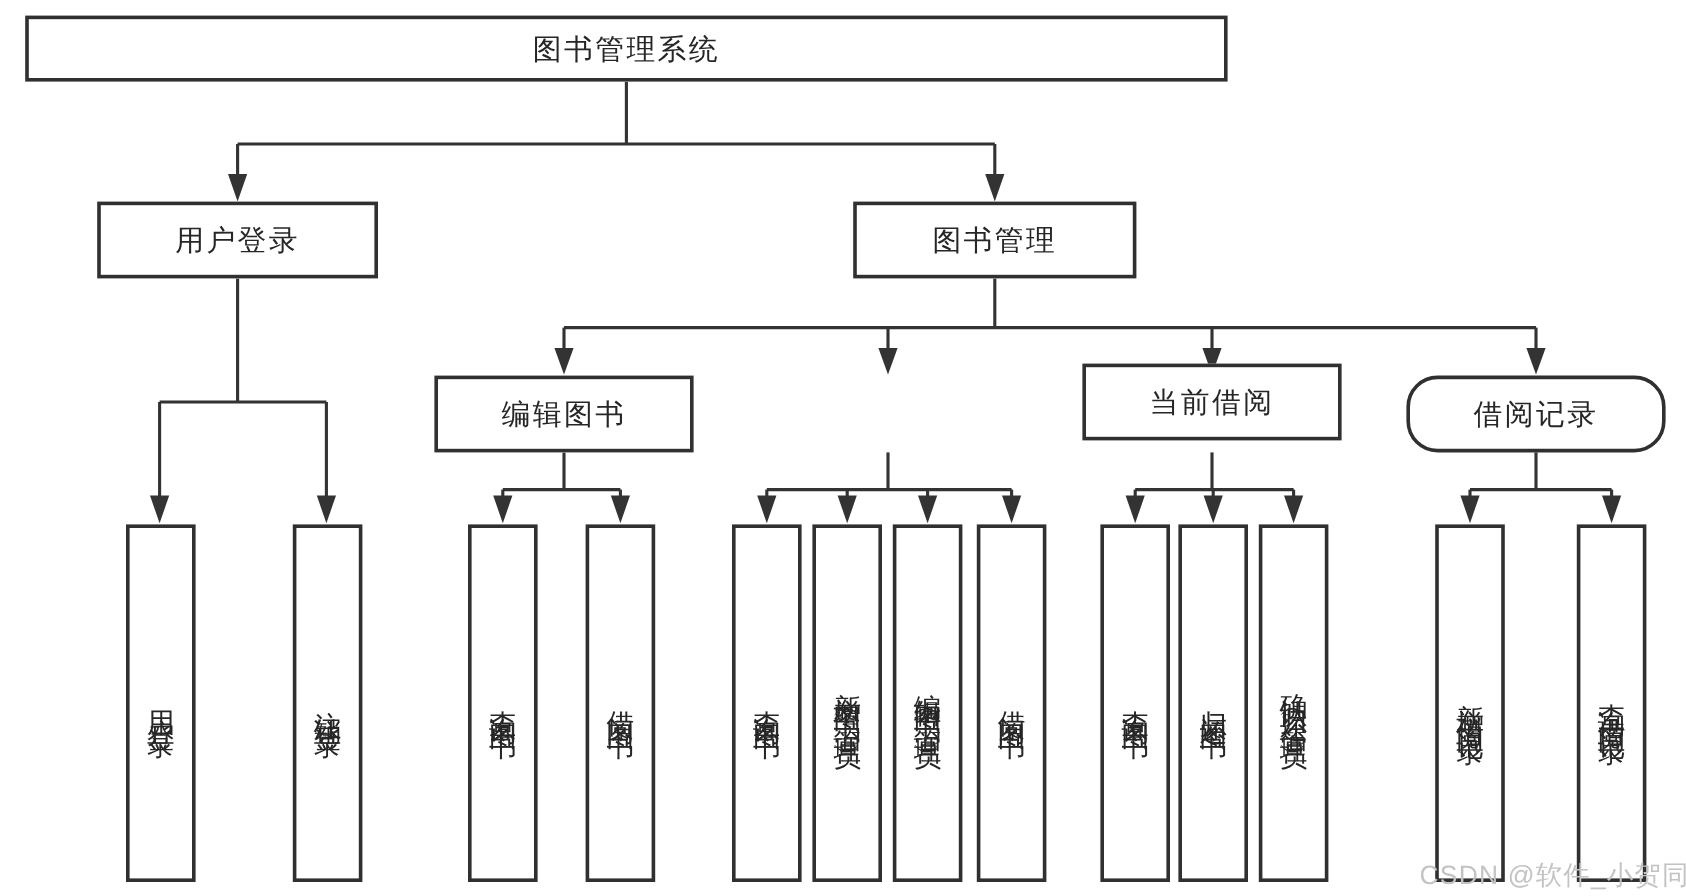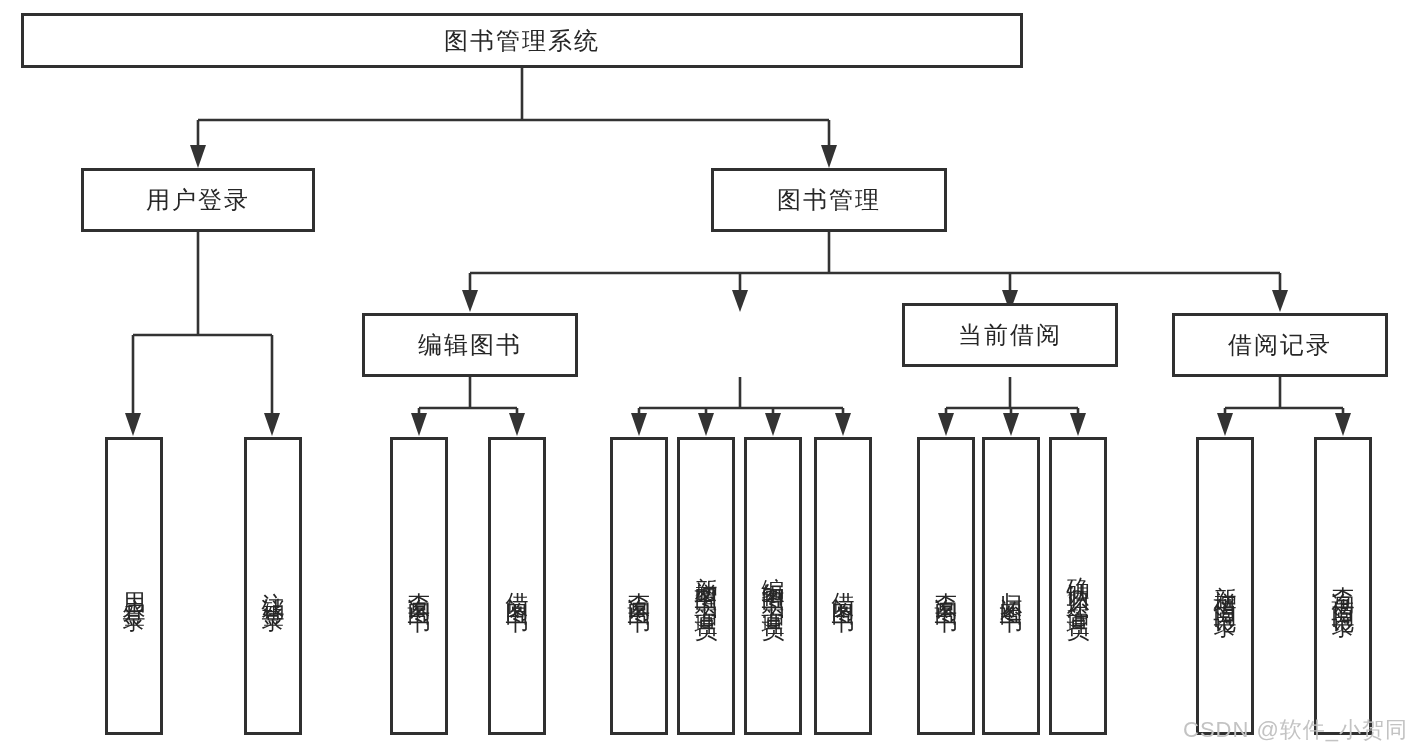--- a/index.html
+++ b/index.html
@@ -39,21 +39,21 @@
     letter-spacing: 6px;
     max-height: 292px;
     line-height: 1;
   }
   .root-box   { left: 21px;  top: 13px;  width: 1002px; height: 55px; }
   .n-l2a      { left: 81px;  top: 168px; width: 234px;  height: 64px; }
   .n-l2b      { left: 711px; top: 168px; width: 236px;  height: 64px; }
   .n-l3a      { left: 362px; top: 313px; width: 216px;  height: 64px; }
   .n-l3b      { left: 632px; top: 313px; width: 216px;  height: 64px; }
   .n-l3c      { left: 902px; top: 303px; width: 216px;  height: 64px; }
-  .n-l3d      { left: 1172px;top: 313px; width: 216px;  height: 64px; }
+  .n-l3d      { left: 1172px;top: 313px; width: 216px;  height: 64px; border-radius: 26px; }
   .leaf       { top: 437px; width: 58px; height: 298px; }
   .lf-0  { left: 105px; }
   .lf-1  { left: 244px; }
   .lf-2  { left: 390px; }
   .lf-3  { left: 488px; }
   .lf-4  { left: 610px; }
   .lf-5  { left: 677px; }
   .lf-6  { left: 744px; }
   .lf-7  { left: 814px; }
   .lf-8  { left: 917px; }

